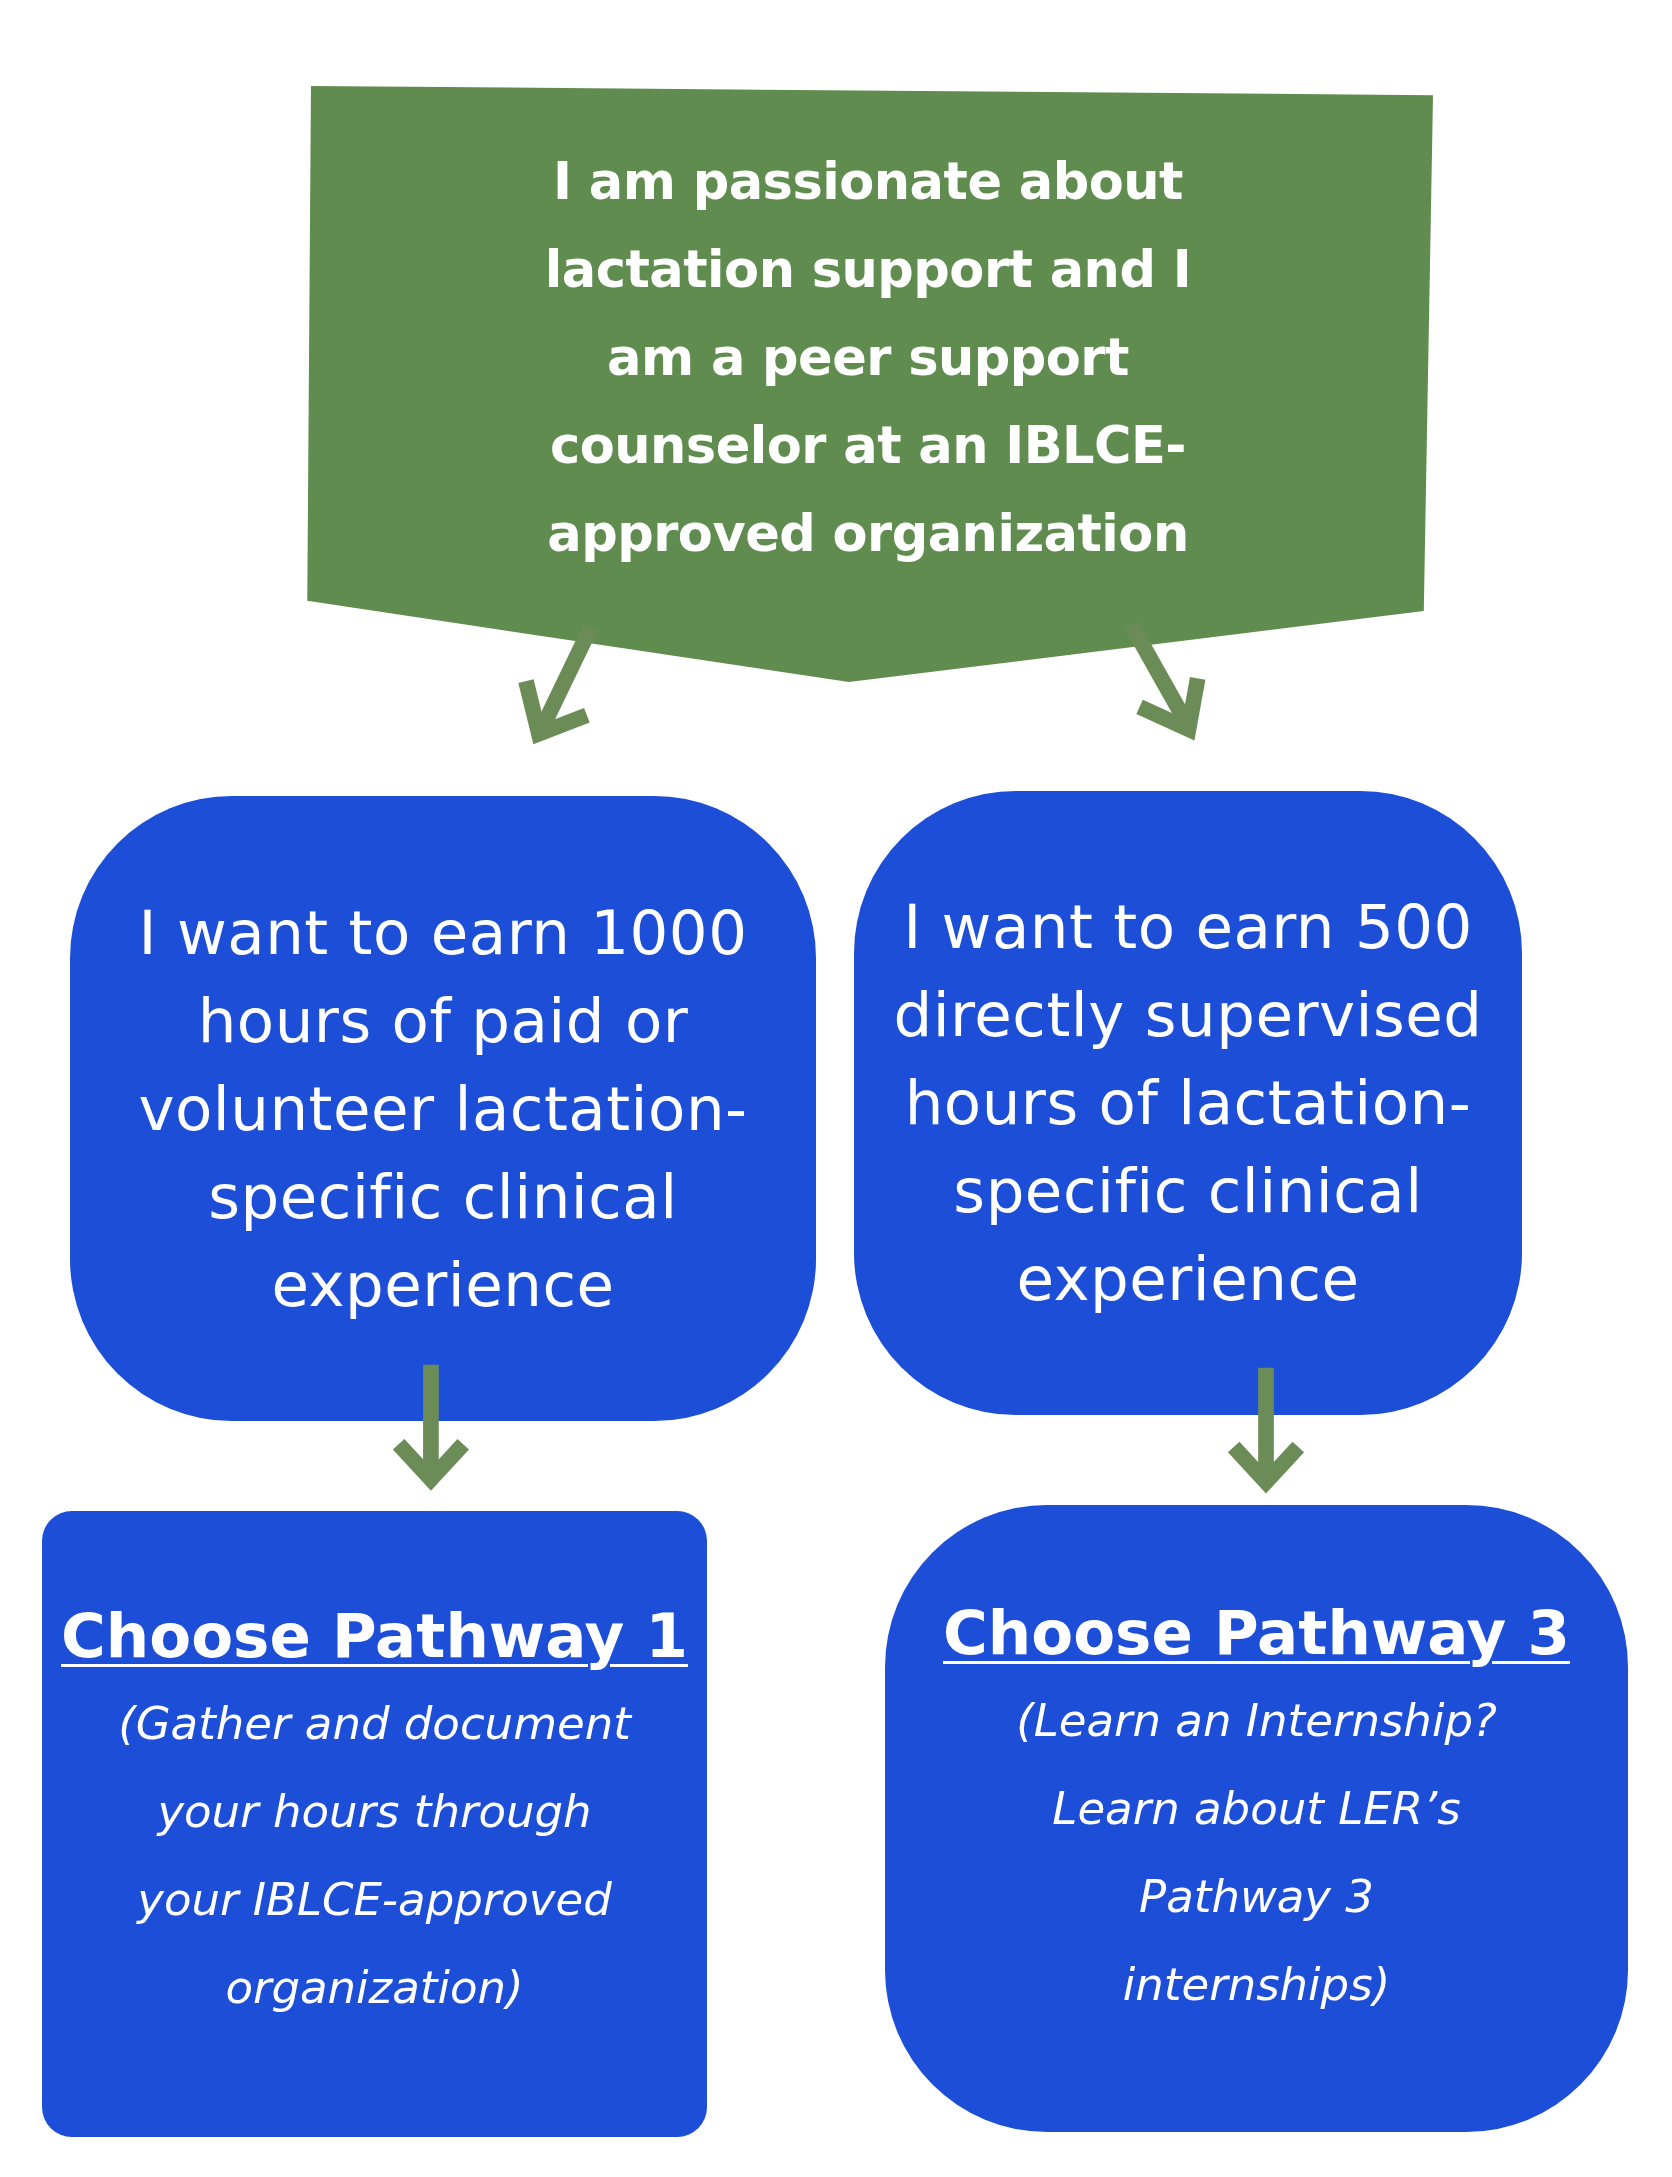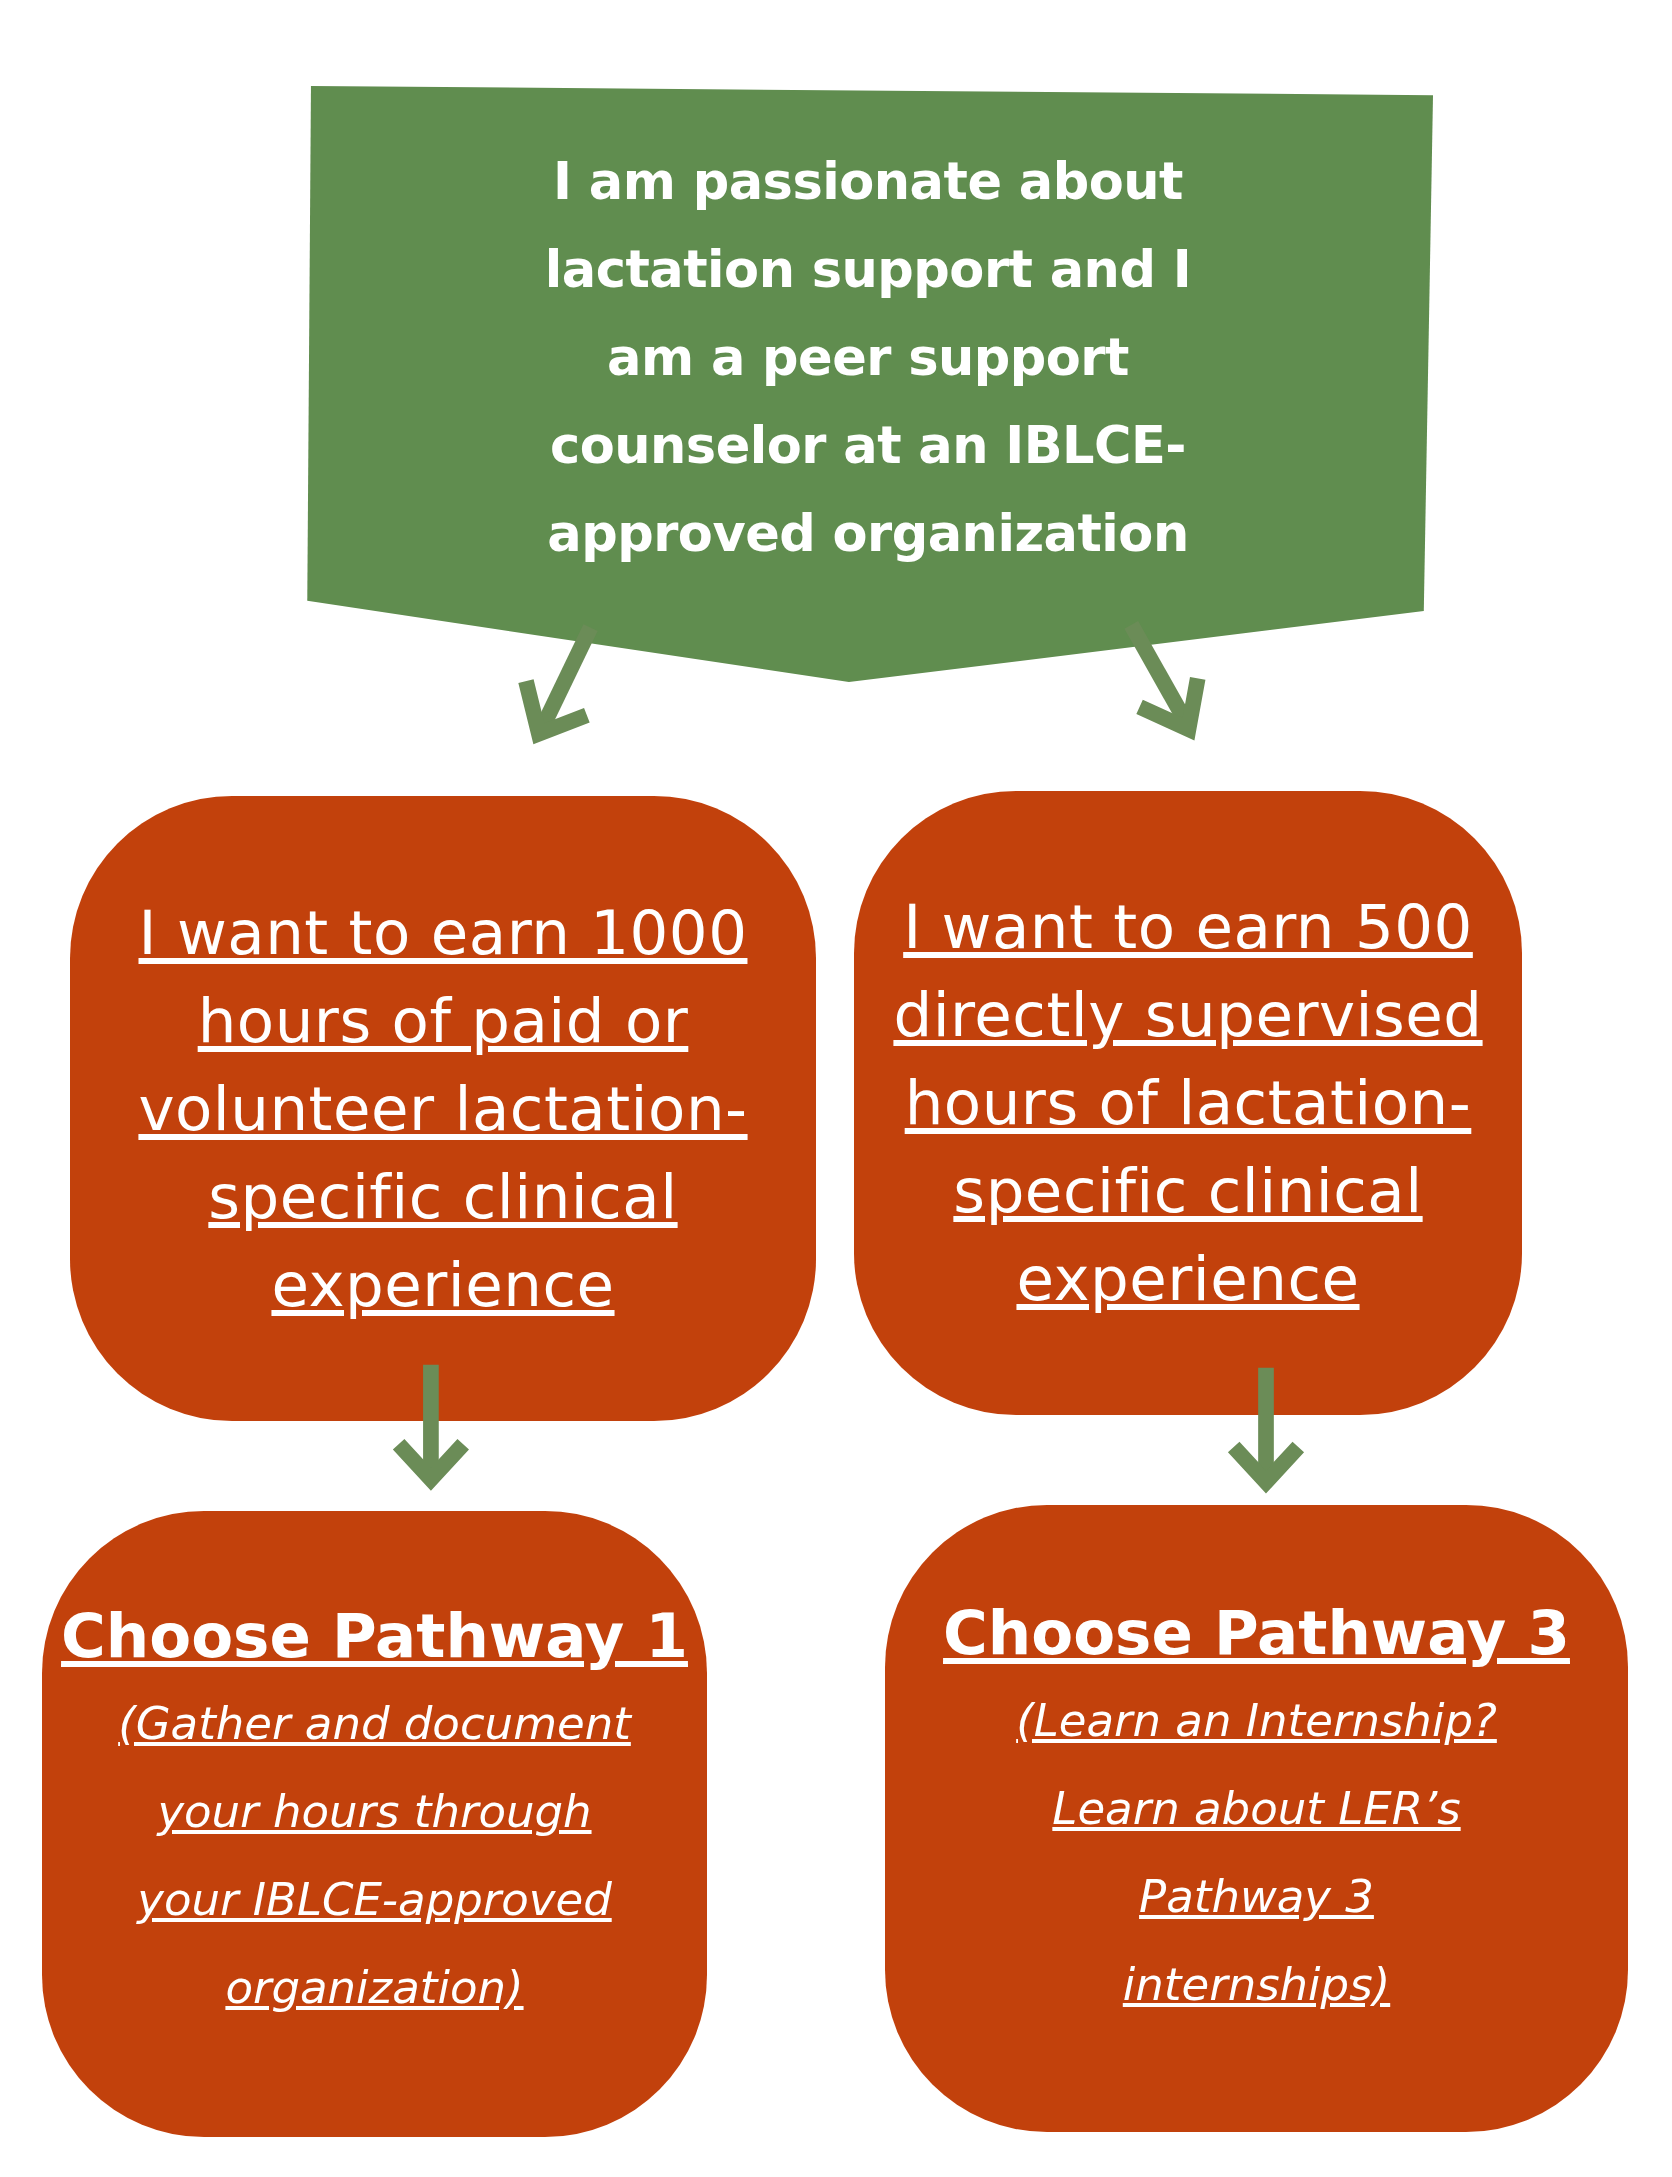--- a/index.html
+++ b/index.html
@@ -37,23 +37,22 @@
       width: 1034px;
       text-align: center;
       color: #ffffff;
       font-weight: bold;
       font-size: 51px;
       line-height: 88px;
       letter-spacing: -0.5px;
     }
     .top-text span { display: block; white-space: nowrap; }
     .rounded {
-      background: #c2410c;
+      background: #1d4ed8;
       border-radius: 162px;
-      text-decoration: underline;
     }
     .mid-text {
       font-size: 61px;
       line-height: 88px;
       letter-spacing: 0.5px;
     }
     .mid-text span { display: block; white-space: nowrap; }
     .path-title {
       font-weight: bold;
       font-size: 61px;
@@ -110,21 +109,21 @@
   <div class="node rounded" style="left:854px;top:791px;width:668px;height:624px;">
     <div class="mid-text">
       <span>I want to earn 500</span>
       <span>directly supervised</span>
       <span>hours of lactation-</span>
       <span>specific clinical</span>
       <span>experience</span>
     </div>
   </div>
 
-  <div class="node rounded" style="left:42px;top:1511px;width:665px;height:626px;padding-bottom:24px;">
+  <div class="node rounded" style="left:42px;top:1511px;width:665px;height:626px;padding-bottom:24px;border-radius:30px;">
     <div class="path-title">Choose Pathway 1</div>
     <div class="path-desc">
       <span>(Gather and document</span>
       <span>your hours through</span>
       <span>your IBLCE-approved</span>
       <span>organization)</span>
     </div>
   </div>
 
   <div class="node rounded" style="left:885px;top:1505px;width:743px;height:627px;padding-bottom:18.5px;">

